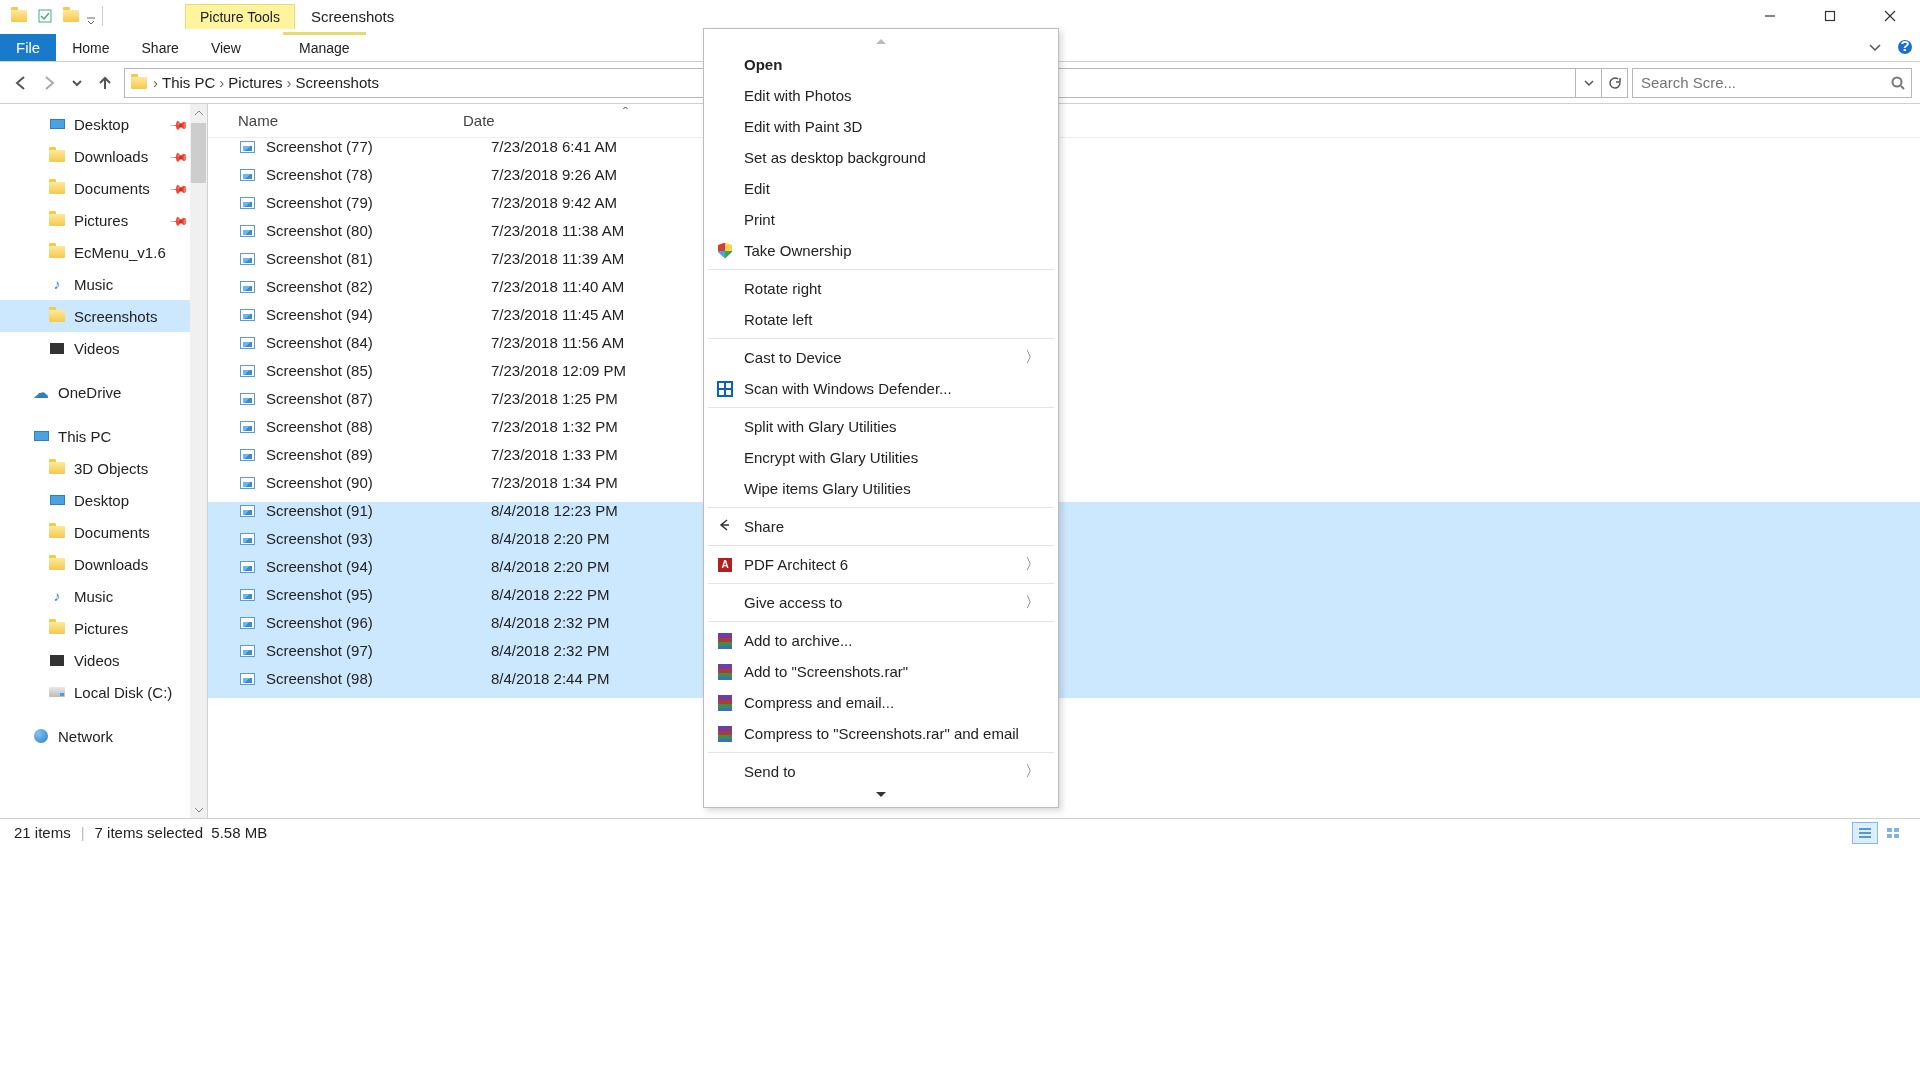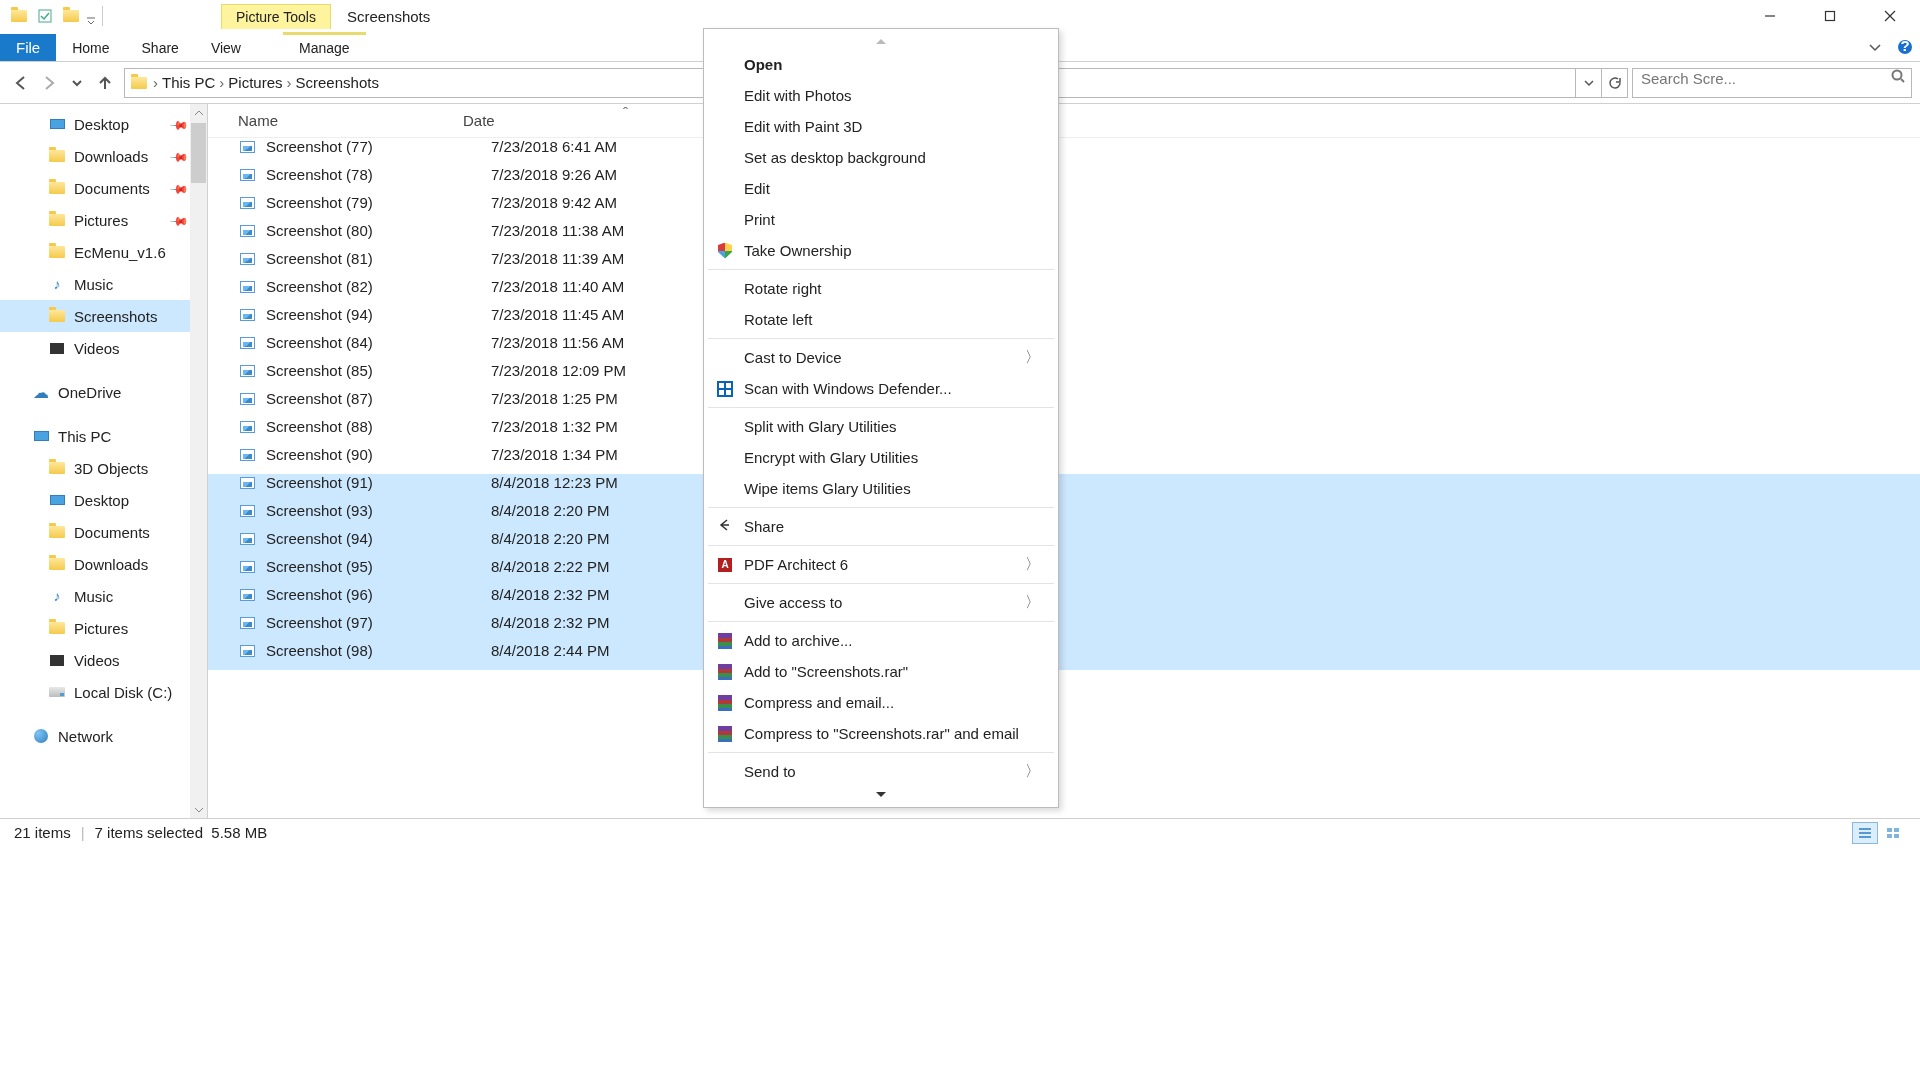--- a/index.html
+++ b/index.html
@@ -17,21 +17,21 @@
   --tree-selected:#cce8ff;
 }
 *{box-sizing:border-box;font-family:"Segoe UI",Arial,sans-serif;font-size:15px;color:var(--text);}
 html,body{margin:0;padding:0;width:1920px;height:1080px;background:#fff;overflow:hidden;}
 
 .titlebar{height:32px;display:flex;align-items:center;}
 .qat{display:flex;align-items:center;padding-left:6px;}
 .qat .ico{width:18px;height:18px;margin:0 4px;display:inline-flex;align-items:center;justify-content:center;}
 .qat .caret{width:10px;height:10px;margin-left:2px;display:inline-block;}
 .titlebar .divider{width:1px;height:20px;background:#ccc;margin:0 6px;}
-.contextual{margin-left:112px;display:flex;align-items:flex-end;}
+.contextual{margin-left:76px;display:flex;align-items:flex-end;}
 .ctx-tab{background:var(--yellow);border:1px solid var(--yellow-border);border-bottom:none;padding:4px 14px;font-size:14px;}
 .win-title{margin-left:16px;font-size:15px;align-self:center;}
 .win-ctrls{margin-left:auto;display:flex;height:32px;}
 .win-ctrls div{width:60px;display:flex;align-items:center;justify-content:center;}
 .win-ctrls svg{stroke:#333;stroke-width:1.2;fill:none;}
 
 .ribbon{height:30px;display:flex;align-items:flex-end;border-bottom:1px solid var(--win-border);} 
 .ribbon .file{background:var(--file-tab);color:#fff;padding:5px 16px;font-size:15px;}
 .ribbon .tab{padding:5px 16px;font-size:14px;text-align:right;}
 .ribbon .tab.ctx{border-top:3px solid var(--yellow-border);margin-left:4px;}
@@ -41,21 +41,21 @@
 .navrow{height:42px;display:flex;align-items:center;padding:4px 8px;border-bottom:1px solid var(--win-border);}
 .nav-btn{width:26px;height:26px;display:flex;align-items:center;justify-content:center;margin-right:2px;}
 .nav-btn.disabled svg{stroke:#aaa;}
 .nav-btn svg{stroke:#555;stroke-width:2;fill:none;}
 .address{flex:1;border:1px solid var(--address-border);height:30px;display:flex;align-items:center;background:#fff;margin:0 4px;padding-left:4px;}
 .address .addr-ico{width:20px;height:20px;display:flex;align-items:center;justify-content:center;margin-right:4px;}
 .address .crumb{padding:0 4px;}
 .address .sep{color:#666;}
 .address .tail{display:flex;margin-left:auto;align-items:center;}
 .address .tail-btn{width:26px;height:28px;border-left:1px solid var(--address-border);display:flex;align-items:center;justify-content:center;}
-.search{width:280px;border:1px solid var(--address-border);height:30px;display:flex;align-items:flex-start;padding:0 6px;color:#888;}
+.search{width:280px;border:1px solid var(--address-border);height:30px;display:flex;align-items:center;padding:0 6px;color:#888;}
 .search input{border:none;outline:none;flex:1;color:#888;font-size:15px;}
 .search svg{stroke:#777;stroke-width:2;fill:none;}
 
 .body{display:flex;height:calc(1080px - 32px - 30px - 42px - 28px - 260px);} 
 .body{height:714px;}
 
 .navpane{width:208px;border-right:1px solid var(--win-border);overflow:hidden;position:relative;}
 .tree{padding-top:4px;}
 .tree-item{display:flex;align-items:center;height:32px;padding-left:40px;white-space:nowrap;}
 .tree-item.l0{padding-left:32px;}
@@ -459,20 +459,27 @@
           <span class="f-ico">
             <span class="img-icon"></span>
           </span>
           <span class="cell-name">Screenshot (88)</span>
           <span class="cell-date">7/23/2018 1:32 PM</span>
         </div>
         <div class="row">
           <span class="f-ico">
             <span class="img-icon"></span>
           </span>
+          <span class="cell-name">Screenshot (89)</span>
+          <span class="cell-date">7/23/2018 1:33 PM</span>
+        </div>
+        <div class="row">
+          <span class="f-ico">
+            <span class="img-icon"></span>
+          </span>
           <span class="cell-name">Screenshot (90)</span>
           <span class="cell-date">7/23/2018 1:34 PM</span>
         </div>
         <div class="row selected">
           <span class="f-ico">
             <span class="img-icon"></span>
           </span>
           <span class="cell-name">Screenshot (91)</span>
           <span class="cell-date">8/4/2018 12:23 PM</span>
         </div>

